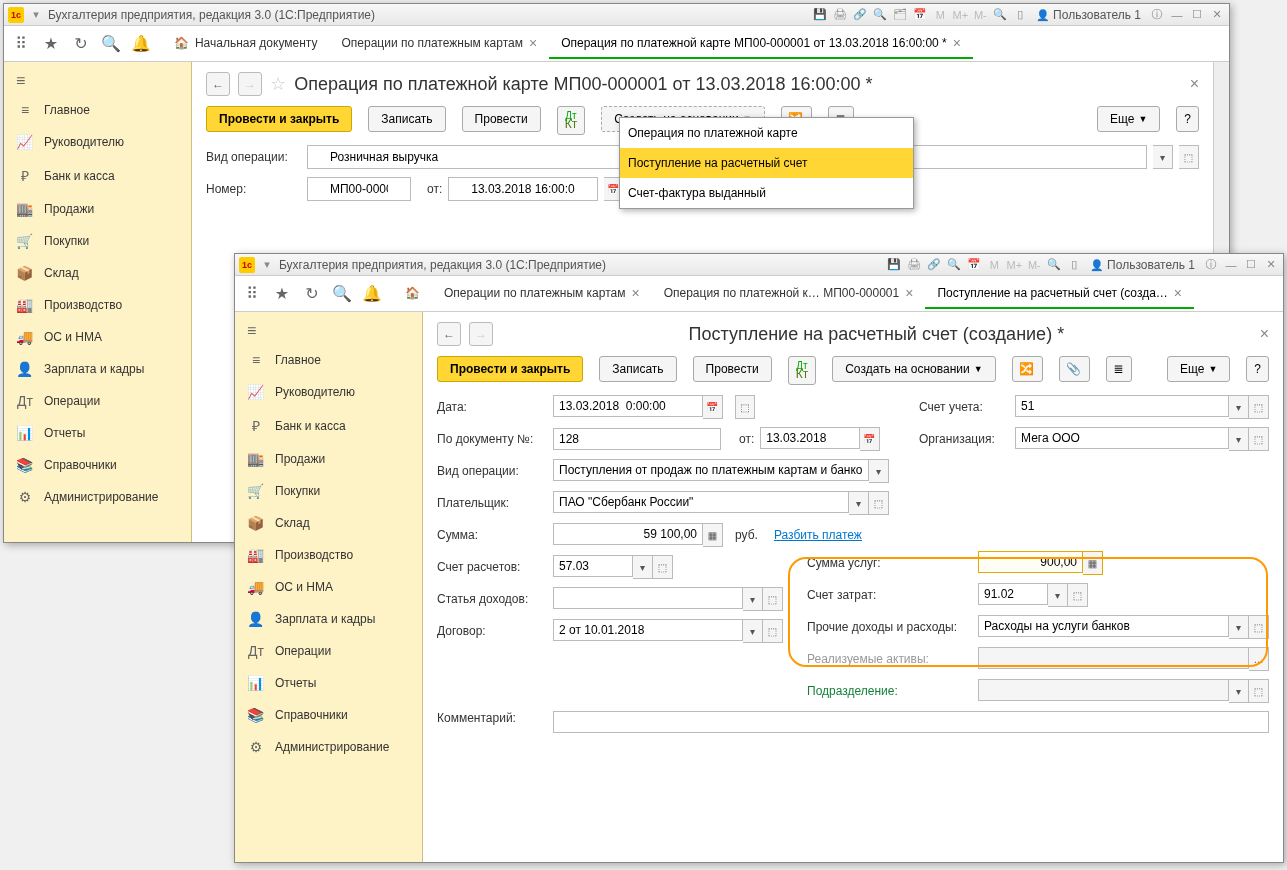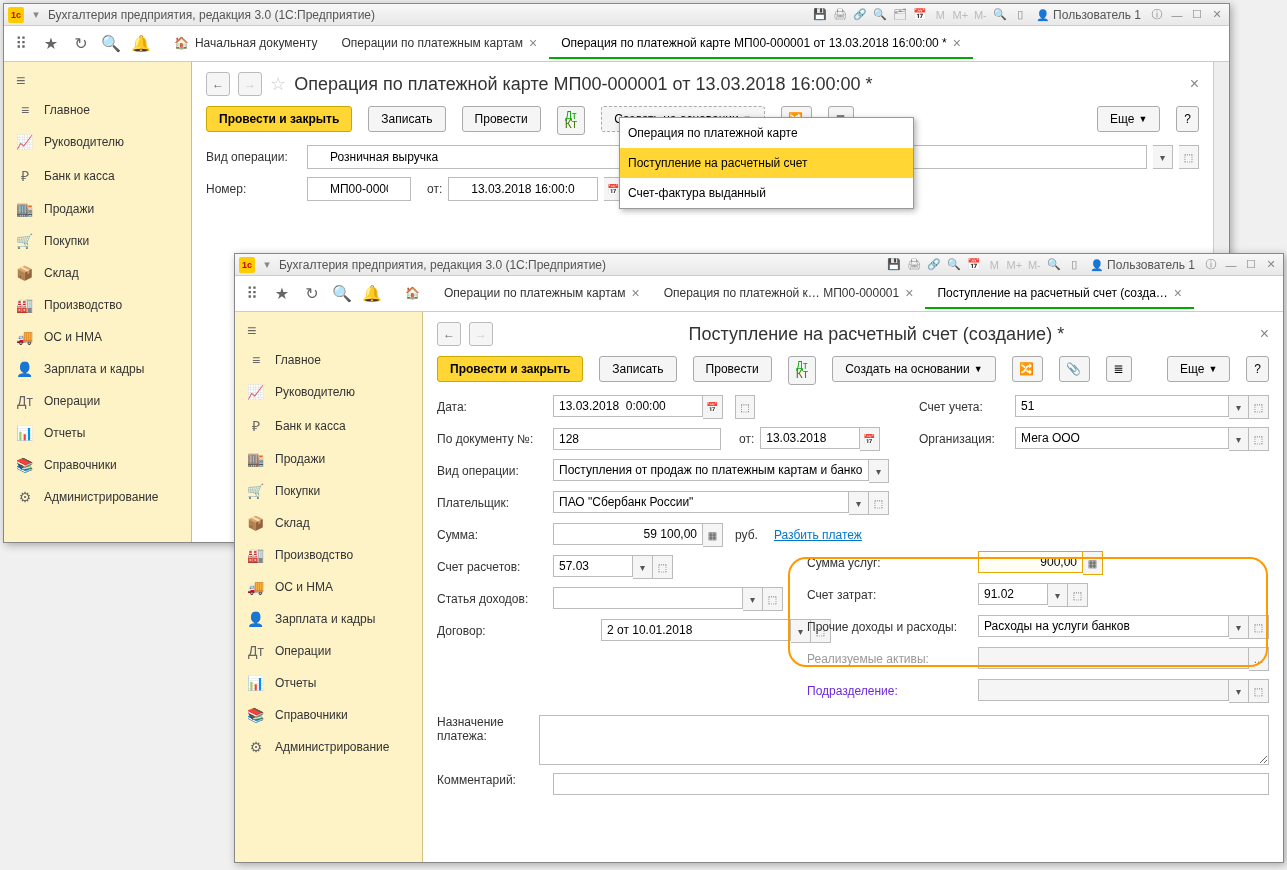--- a/index.html
+++ b/index.html
@@ -389,21 +389,21 @@
             <span class="lbl" style="width:110px">Статья доходов:</span>
             <div class="fgroup">
                 <input class="input" style="width: 190px;">
                 <span class="fld-btn">▾</span>
                 <span class="fld-btn">⬚</span>
               </div>
           </div>
           <div class="form-row">
             <span class="lbl" style="width:110px">Договор:</span>
             <div class="fgroup">
-                <input class="input" style="width: 190px; margin-left: 48px;" value="2 от 10.01.2018">
+                <input class="input" style="width: 190px;" value="2 от 10.01.2018">
                 <span class="fld-btn">▾</span>
                 <span class="fld-btn">⬚</span>
               </div>
           </div>
         </div>
         <div style="width:350px">
           <div class="form-row">
             <span class="lbl" style="width:90px">Счет учета:</span>
             <div class="fgroup" style="flex:1">
                 <input class="input" style="flex: 1 1 0%;" value="51">
@@ -448,34 +448,30 @@
               </div>
           </div>
           <div class="form-row">
             <span class="lbl" style="width:165px;color:#999">Реализуемые активы:</span>
             <div class="fgroup" style="flex:1">
                 <input class="input" style="flex: 1 1 0%; background: rgb(245, 245, 245);" disabled="">
                 <span class="fld-btn">…</span>
               </div>
           </div>
           <div class="form-row">
-            <span class="lbl" style="width:165px;color:#6d28d9">Подразделение:</span>
+            <span class="lbl" style="width:165px;color:#15803d">Подразделение:</span>
             <div class="fgroup" style="flex:1">
                 <input class="input" style="flex: 1 1 0%; background: rgb(245, 245, 245);" disabled="">
                 <span class="fld-btn">▾</span>
                 <span class="fld-btn">⬚</span>
               </div>
           </div>
         </div>
       </div>
 
-      <div class="form-row" style="margin-top:4px;align-items:flex-start">
-        <span class="lbl" style="width:110px">Назначение платежа:</span>
-        <textarea class="textarea" style=""></textarea>
-      </div>
       <div class="form-row" style="align-items:flex-start">
         <span class="lbl" style="width:110px">Комментарий:</span>
         <input class="input" style="flex: 1 1 0%;">
       </div>
 
       <div class="highlight-box" style="left:365px; top:245px; width:480px; height:110px;"></div>
     </div>
   </div>
 </div>
 

